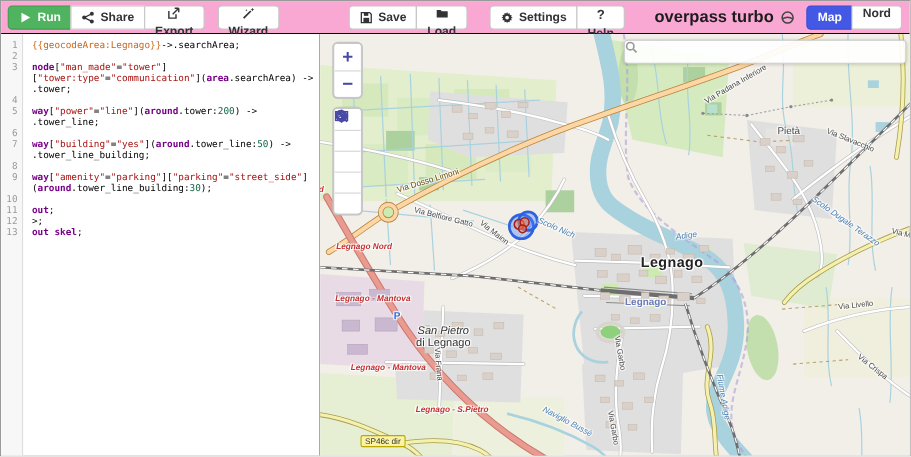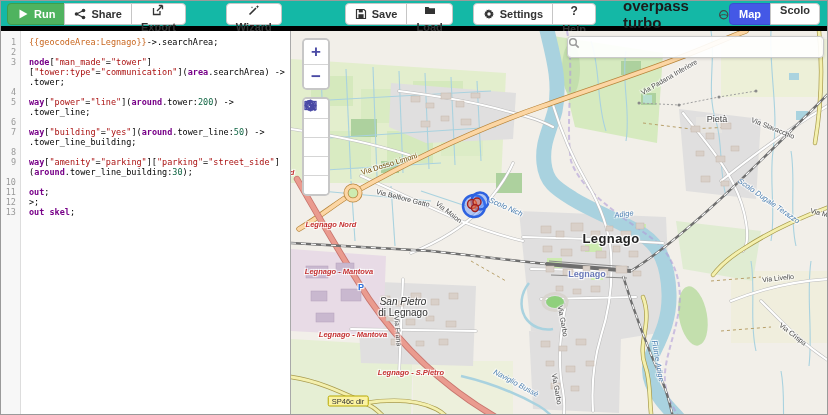--- a/index.html
+++ b/index.html
@@ -1,22 +1,22 @@
 <!DOCTYPE html>
 <html style="--accent_green: #4fb35f; --accent_blue: #4458e6; --kw: #770088; --str: #aa1111; --num: #116644; --mus: #c9661e;"><head>
 <meta charset="utf-8">
 <style>
   html,body{margin:0;padding:0;background:#fff;}
   *{box-sizing:border-box;}
   #app{position:relative;width:828px;height:415px;font-family:"Liberation Sans",sans-serif;
        border:1px solid #9a9a9a;overflow:hidden;background:#fff;}
 
   
-  #topbar{position:absolute;left:0;top:0;width:100%;height:30px;background:#14b8a6;
-          border-bottom:5px solid #000000;display:flex;align-items:center;padding:0 6px;}
+  #topbar{position:absolute;left:0;top:0;width:100%;height:30px;background:#f9a8d4;
+          border-bottom:1px solid #000000;display:flex;align-items:center;padding:0 6px;}
   .tb-group{display:inline-flex;}
   .tb-btn{height:22px;padding:0 9px;display:inline-flex;align-items:center;gap:5px;
           background:#fff;border:1px solid #c6c6c6;color:#333;font-size:11px;font-weight:700;
           border-radius:0;cursor:pointer;white-space:nowrap;}
   .tb-group .tb-btn:first-child{border-radius:4px 0 0 4px;}
   .tb-group .tb-btn:last-child{border-radius:0 4px 4px 0;flex-direction:column;}
   .tb-group .tb-btn:only-child{border-radius:4px;}
   .tb-group .tb-btn + .tb-btn{margin-left:-1px;}
   .tb-btn.run{background:var(--accent_green);border-color:#3f9e4d;color:#fff;}
   .tb-btn.active-view{background:var(--accent_blue);border-color:#3a4fd0;color:#fff;}
@@ -108,21 +108,21 @@
         <span class="tb-icon">
           <svg viewBox="0 0 12 12">
               <path d="M1.5 4 V10.5 H8 V7" stroke="#333" stroke-width="1.3" fill="none"></path>
               <path d="M5 7 L10.5 1.5 M10.5 1.5 H6.8 M10.5 1.5 V5.2" stroke="#333" stroke-width="1.3" fill="none"></path>
             </svg>
         </span>
           <span>Export</span>
       </button>
     </div>
 
-    <div class="tb-group" style="margin-left:40px;">
+    <div class="tb-group" style="margin-left:12px;">
       <button class="tb-btn">
         <span class="tb-icon">
           <svg viewBox="0 0 12 12">
               <path d="M1.5 10.5 L8 4" stroke="#333" stroke-width="1.6"></path>
               <path d="M9.5 1 l.5 1.2 1.2.5 -1.2.5 -.5 1.2 -.5 -1.2 -1.2 -.5 1.2 -.5 z" fill="#333"></path>
               <path d="M4 2.2 l.3.8.8.3 -.8.3 -.3.8 -.3 -.8 -.8 -.3 .8 -.3 z" fill="#333"></path>
             </svg>
         </span>
           <span>Wizard</span>
       </button>
@@ -173,21 +173,21 @@
         </svg>
     </span>
 
     <span class="spacer"></span>
 
     <div class="tb-group" style="margin-right:1px;">
       <button class="tb-btn active-view">
         <span>Map</span>
       </button>
       <button class="tb-btn">
-        <span>Scolo</span>
+        <span>Nord</span>
       </button>
     </div>
   </div>
 
   <div id="editor">
     <div id="gutter-strip"></div>
     <div id="code-lines">
         <div class="code-line">
           <span class="gutter">1</span>
           <span class="code-text"><span class="tok-mus">{{geocodeArea:Legnago}}</span><span class="tok-pln">-&gt;.searchArea;</span></span>

